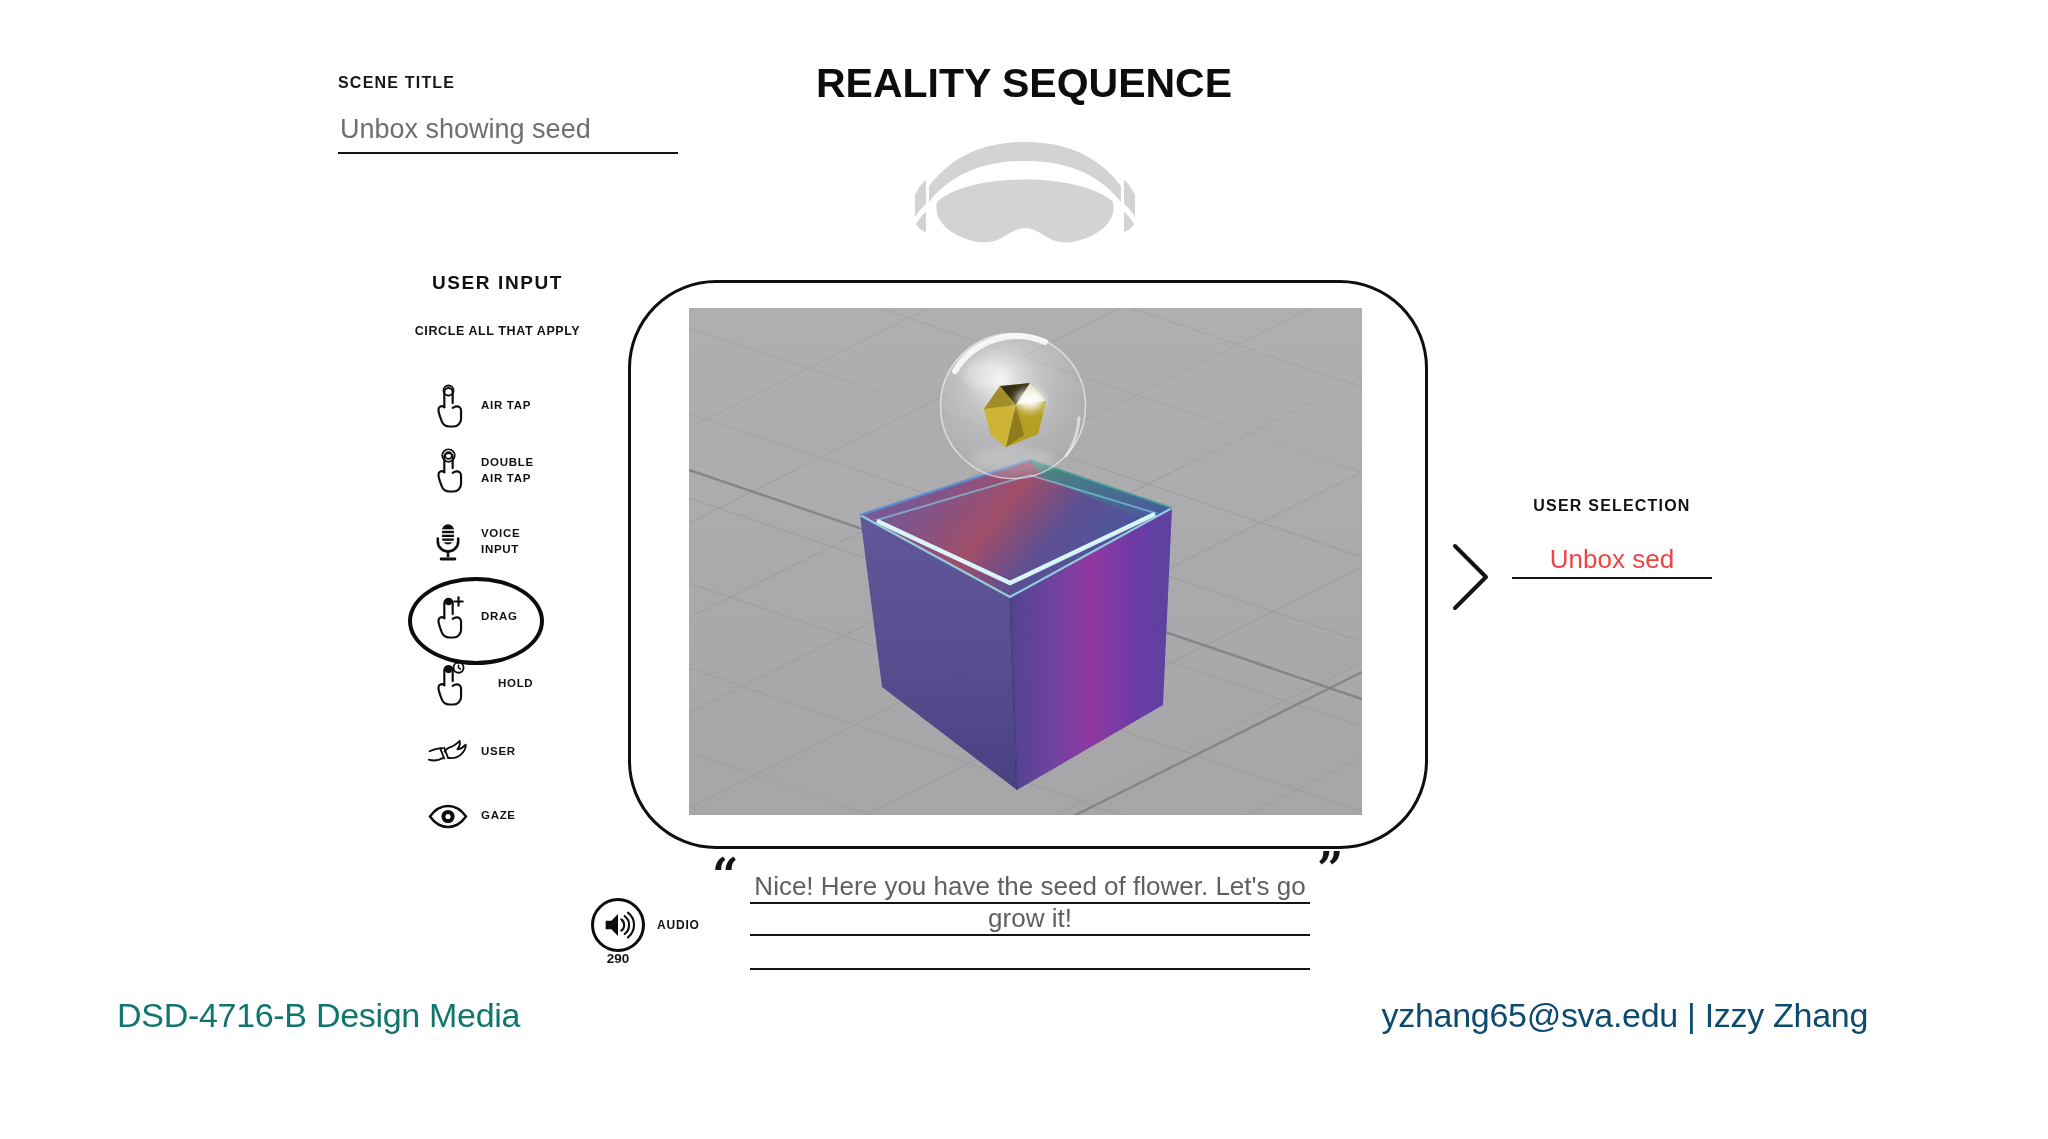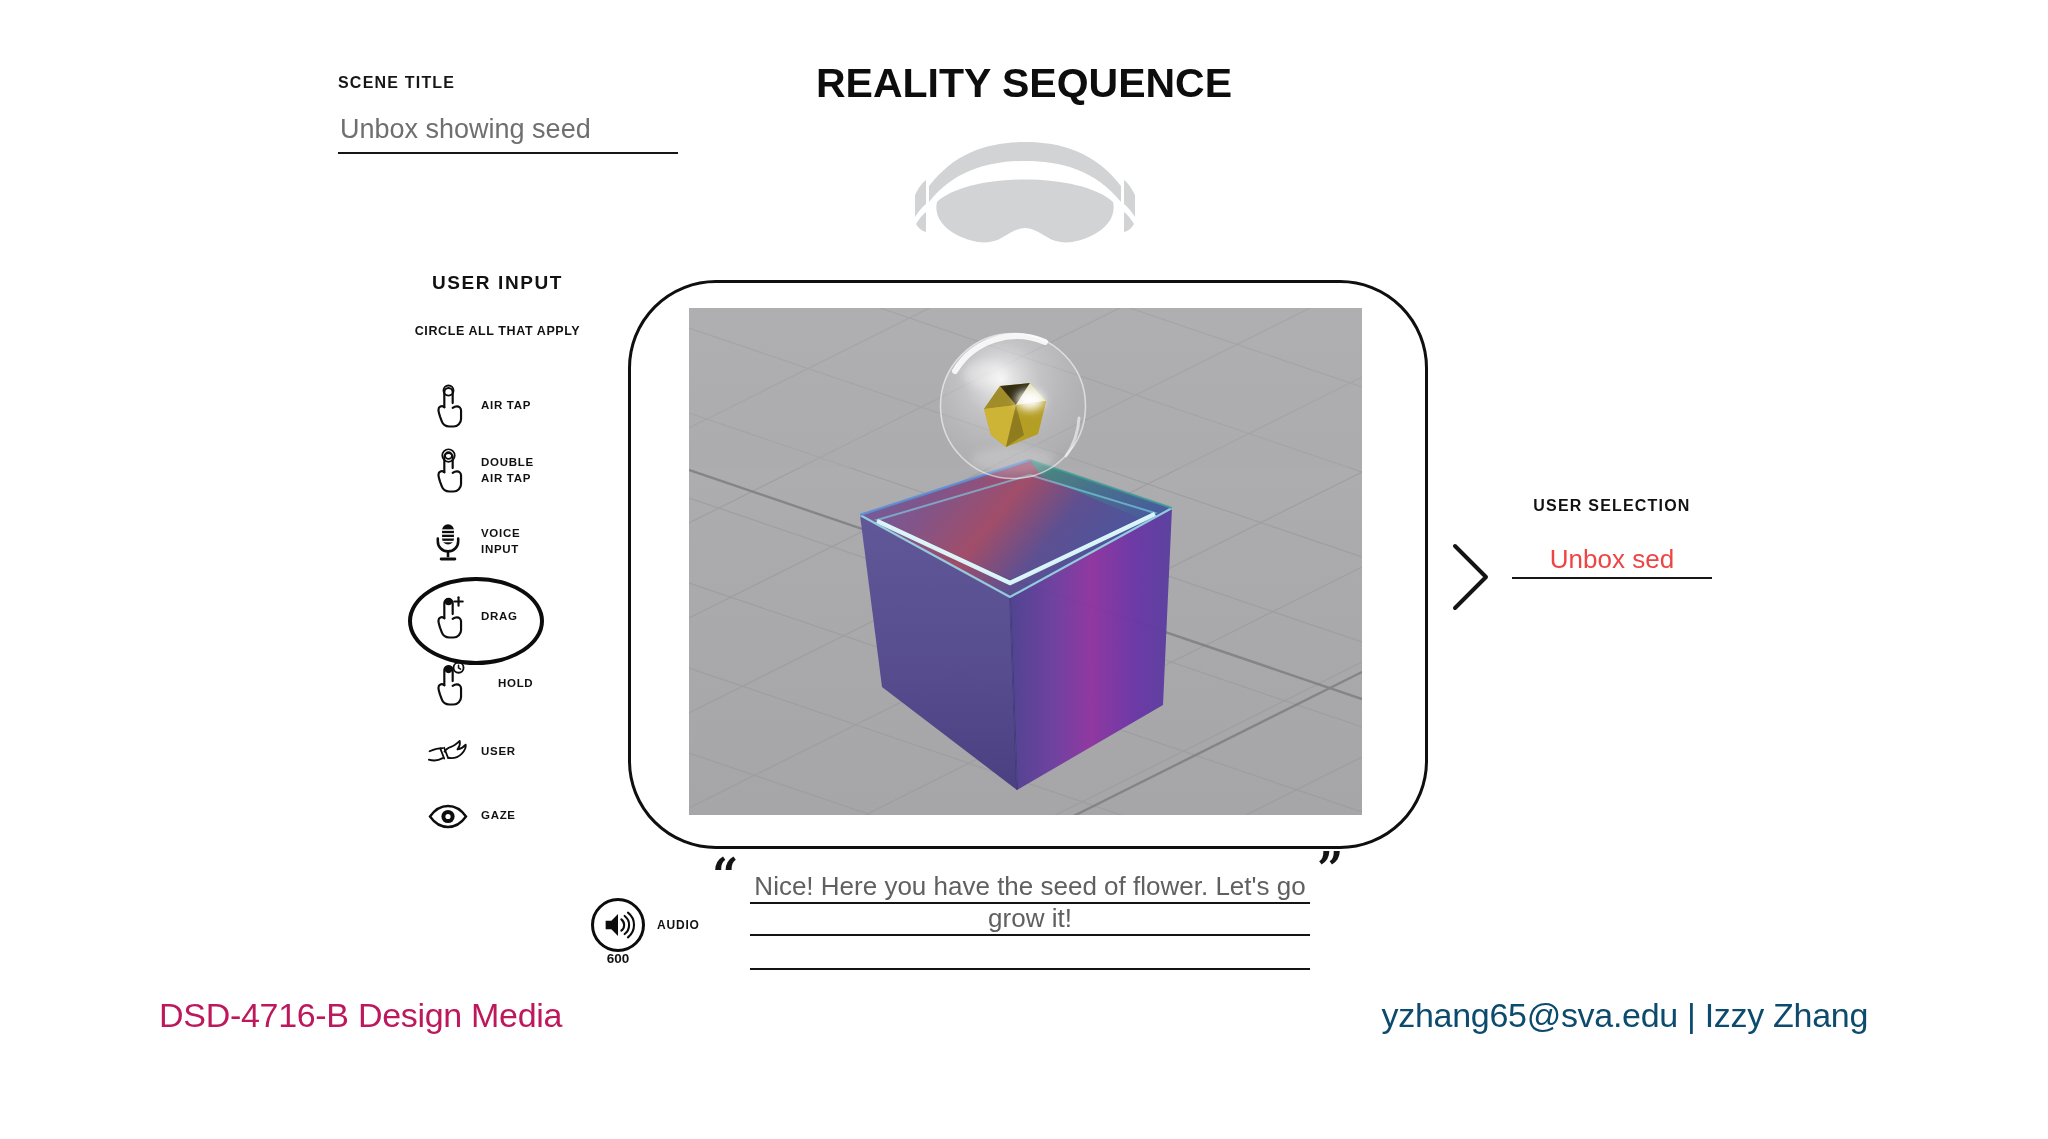--- a/index.html
+++ b/index.html
@@ -36,21 +36,21 @@
   .audio-sub{left:591px;top:951px;width:54px;text-align:center;font-size:13.5px;font-weight:700;}
   .quote{font-family:"DejaVu Serif",serif;font-weight:bold;font-size:46px;color:#141414;line-height:1;}
   .quote-open{left:712px;top:852px;}
   .quote-close{left:1317px;top:846px;}
   .speech-line{left:750px;width:560px;border-bottom:2.2px solid #141414;display:flex;align-items:flex-end;justify-content:center;
     font-size:26px;color:#606060;overflow:hidden;white-space:nowrap;}
   .speech-1{top:864px;height:38px;}
   .speech-2{top:904px;height:30px;}
   .speech-3{top:936px;height:32px;}
   
-  .footer-left{left:117px;top:996px;font-size:34px;font-weight:400;color:#be185d;letter-spacing:-.3px;margin-left:42px;}
+  .footer-left{left:117px;top:996px;font-size:34px;font-weight:400;color:#0f766e;letter-spacing:-.3px;}
   .footer-right{left:1300px;top:996px;width:568px;text-align:right;font-size:34px;font-weight:400;color:#0c4a6e;letter-spacing:-.3px;}
   svg{display:block;}
 </style>
 </head>
 <body>
 
 <div class="canvas">
 
   <div class="abs scene-label">SCENE TITLE</div>
   <div class="abs scene-value">Unbox showing seed</div>
@@ -286,21 +286,21 @@
 
   <div class="abs audio-circle">
     <svg width="38" height="38" viewBox="0 0 40 40">
       <polygon points="7,15.5 13,15.5 20,8.5 20,31.5 13,24.5 7,24.5" fill="#0c0c0c"></polygon>
       <path d="M23.5,14 a7.5,7.5 0 0 1 0,12" fill="none" stroke="#0c0c0c" stroke-width="2.2" stroke-linecap="round"></path>
       <path d="M27,10.5 a12,12 0 0 1 0,19" fill="none" stroke="#0c0c0c" stroke-width="2.2" stroke-linecap="round"></path>
       <path d="M30.5,7 a16.5,16.5 0 0 1 0,26" fill="none" stroke="#0c0c0c" stroke-width="2.2" stroke-linecap="round"></path>
     </svg>
   </div>
   <div class="abs audio-label">AUDIO</div>
-  <div class="abs audio-sub">600</div>
+  <div class="abs audio-sub">290</div>
 
   <div class="abs quote quote-open">“</div>
   <div class="abs quote quote-close">”</div>
 
   <div class="abs speech-line speech-1">Nice! Here you have the seed of flower. Let's go</div>
   <div class="abs speech-line speech-2">grow it!</div>
   <div class="abs speech-line speech-3"></div>
 
   <div class="abs footer-left">DSD-4716-B Design Media</div>
   <div class="abs footer-right">yzhang65@sva.edu | Izzy Zhang</div>

